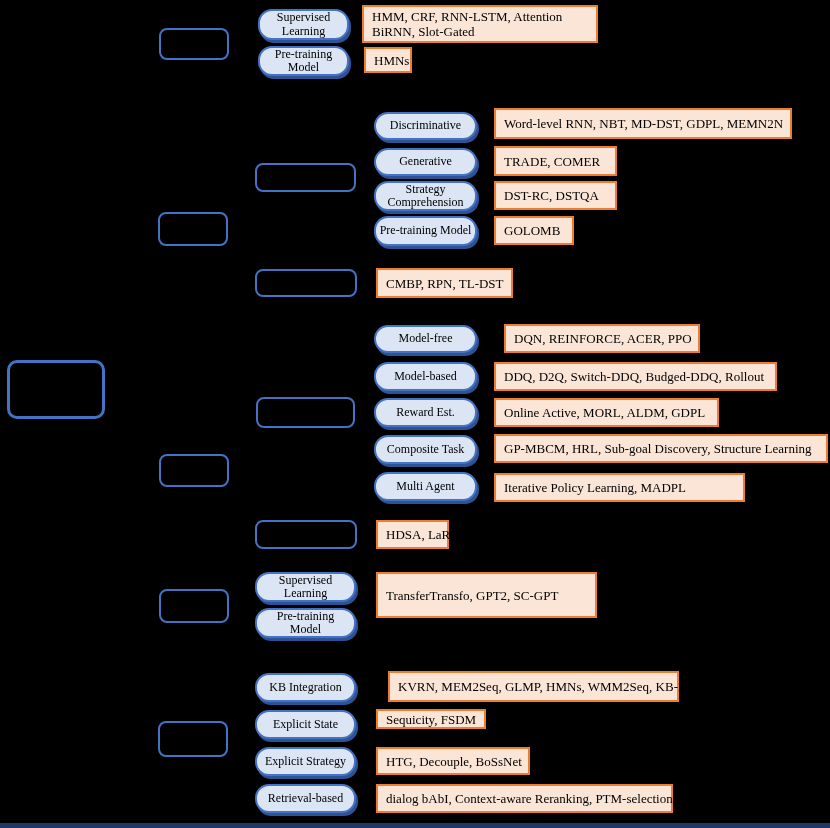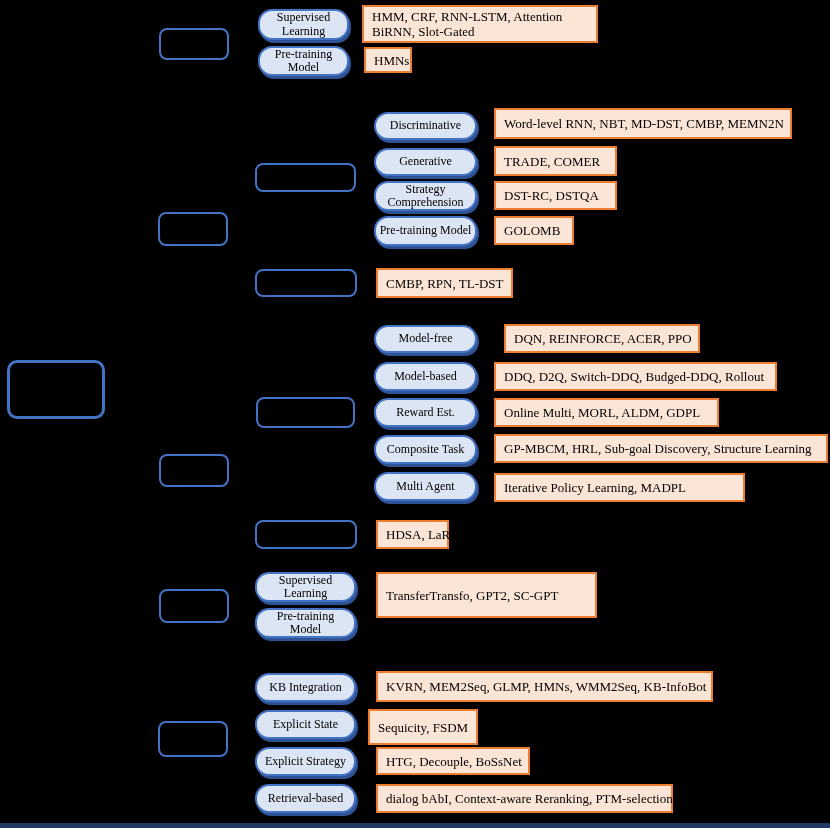--- a/index.html
+++ b/index.html
@@ -54,49 +54,49 @@
   <div class="ebox" style="left:255px;top:269px;width:102px;height:28px"></div>
   <div class="ebox" style="left:256px;top:397px;width:99px;height:31px"></div>
   <div class="ebox" style="left:255px;top:520px;width:102px;height:29px"></div>
 
   <div class="cbox" style="left:258px;top:9px;width:91px;height:31px">Supervised Learning</div>
   <div class="obox wrap" style="left:362px;top:5px;width:236px;height:38px">HMM, CRF, RNN-LSTM, Attention BiRNN, Slot-Gated</div>
   <div class="cbox" style="left:258px;top:46px;width:91px;height:30px">Pre-training Model</div>
   <div class="obox" style="left:364px;top:47px;width:48px;height:26px">HMNs</div>
 
   <div class="cbox" style="left:374px;top:112px;width:103px;height:28px">Discriminative</div>
-  <div class="obox" style="left:494px;top:108px;width:298px;height:31px">Word-level RNN, NBT, MD-DST, CMBP, MEMN2N</div>
+  <div class="obox" style="left:494px;top:108px;width:298px;height:31px">Word-level RNN, NBT, MD-DST, GDPL, MEMN2N</div>
   <div class="cbox" style="left:374px;top:148px;width:103px;height:28px">Generative</div>
   <div class="obox" style="left:494px;top:146px;width:123px;height:30px">TRADE, COMER</div>
   <div class="cbox" style="left:374px;top:181px;width:103px;height:30px">Strategy Comprehension</div>
   <div class="obox" style="left:494px;top:181px;width:123px;height:29px">DST-RC, DSTQA</div>
   <div class="cbox" style="left:374px;top:216px;width:103px;height:30px">Pre-training Model</div>
   <div class="obox" style="left:494px;top:216px;width:80px;height:29px">GOLOMB</div>
   <div class="obox" style="left:376px;top:268px;width:137px;height:30px">CMBP, RPN, TL-DST</div>
 
   <div class="cbox" style="left:374px;top:325px;width:103px;height:28px">Model-free</div>
   <div class="obox" style="left:504px;top:324px;width:196px;height:29px">DQN, REINFORCE, ACER, PPO</div>
   <div class="cbox" style="left:374px;top:362px;width:103px;height:29px">Model-based</div>
   <div class="obox" style="left:494px;top:362px;width:283px;height:29px">DDQ, D2Q, Switch-DDQ, Budged-DDQ, Rollout</div>
   <div class="cbox" style="left:374px;top:398px;width:103px;height:29px">Reward Est.</div>
-  <div class="obox" style="left:494px;top:398px;width:225px;height:29px">Online Multi, MORL, ALDM, GDPL</div>
+  <div class="obox" style="left:494px;top:398px;width:225px;height:29px">Online Active, MORL, ALDM, GDPL</div>
   <div class="cbox" style="left:374px;top:435px;width:103px;height:29px">Composite Task</div>
   <div class="obox" style="left:494px;top:434px;width:334px;height:29px">GP-MBCM, HRL, Sub-goal Discovery, Structure Learning</div>
   <div class="cbox" style="left:374px;top:472px;width:103px;height:29px">Multi Agent</div>
   <div class="obox" style="left:494px;top:473px;width:251px;height:29px">Iterative Policy Learning, MADPL</div>
   <div class="obox" style="left:376px;top:520px;width:73px;height:29px">HDSA, LaRL</div>
 
   <div class="cbox" style="left:255px;top:572px;width:101px;height:30px">Supervised Learning</div>
   <div class="obox" style="left:376px;top:572px;width:137px;height:29px">SC-LSTM, Meta-NLG</div>
   <div class="cbox" style="left:255px;top:608px;width:101px;height:30px">Pre-training Model</div>
   <div class="obox" style="left:376px;top:572px;width:221px;height:46px">TransferTransfo, GPT2, SC-GPT</div>
 
   <div class="cbox" style="left:255px;top:673px;width:101px;height:29px">KB Integration</div>
-  <div class="obox" style="left:376px;top:671px;width:337px;height:31px">KVRN, MEM2Seq, GLMP, HMNs, WMM2Seq, KB-InfoBot</div>
+  <div class="obox" style="left:388px;top:671px;width:291px;height:31px">KVRN, MEM2Seq, GLMP, HMNs, WMM2Seq, KB-InfoBot</div>
   <div class="cbox" style="left:255px;top:710px;width:101px;height:29px">Explicit State</div>
-  <div class="obox" style="left:368px;top:709px;width:110px;height:36px">Sequicity, FSDM</div>
+  <div class="obox" style="left:376px;top:709px;width:110px;height:20px">Sequicity, FSDM</div>
   <div class="cbox" style="left:255px;top:747px;width:101px;height:29px">Explicit Strategy</div>
   <div class="obox" style="left:376px;top:747px;width:154px;height:28px">HTG, Decouple, BoSsNet</div>
   <div class="cbox" style="left:255px;top:784px;width:101px;height:29px">Retrieval-based</div>
   <div class="obox" style="left:376px;top:784px;width:297px;height:29px">dialog bAbI, Context-aware Reranking, PTM-selection</div>
 
   <div class="bottom-bar"></div>
 </div>
 
 </body></html>

